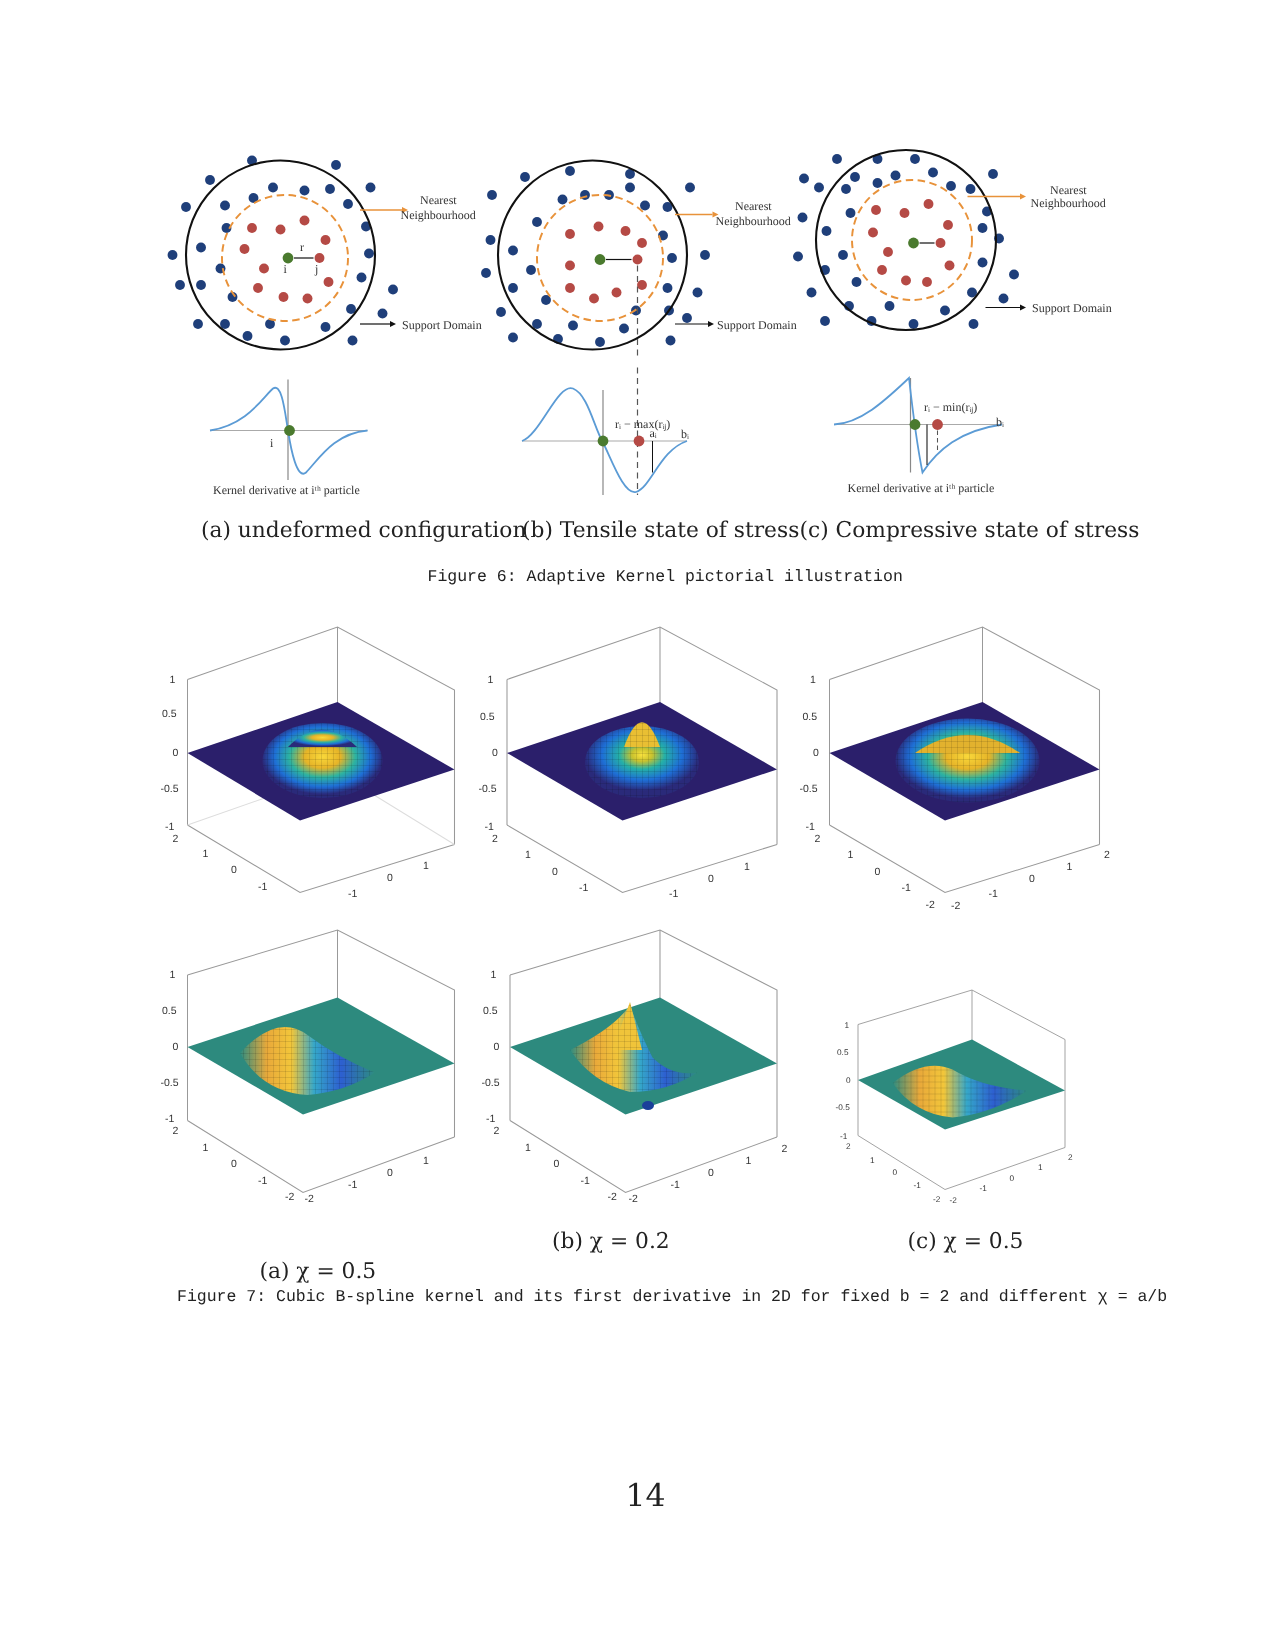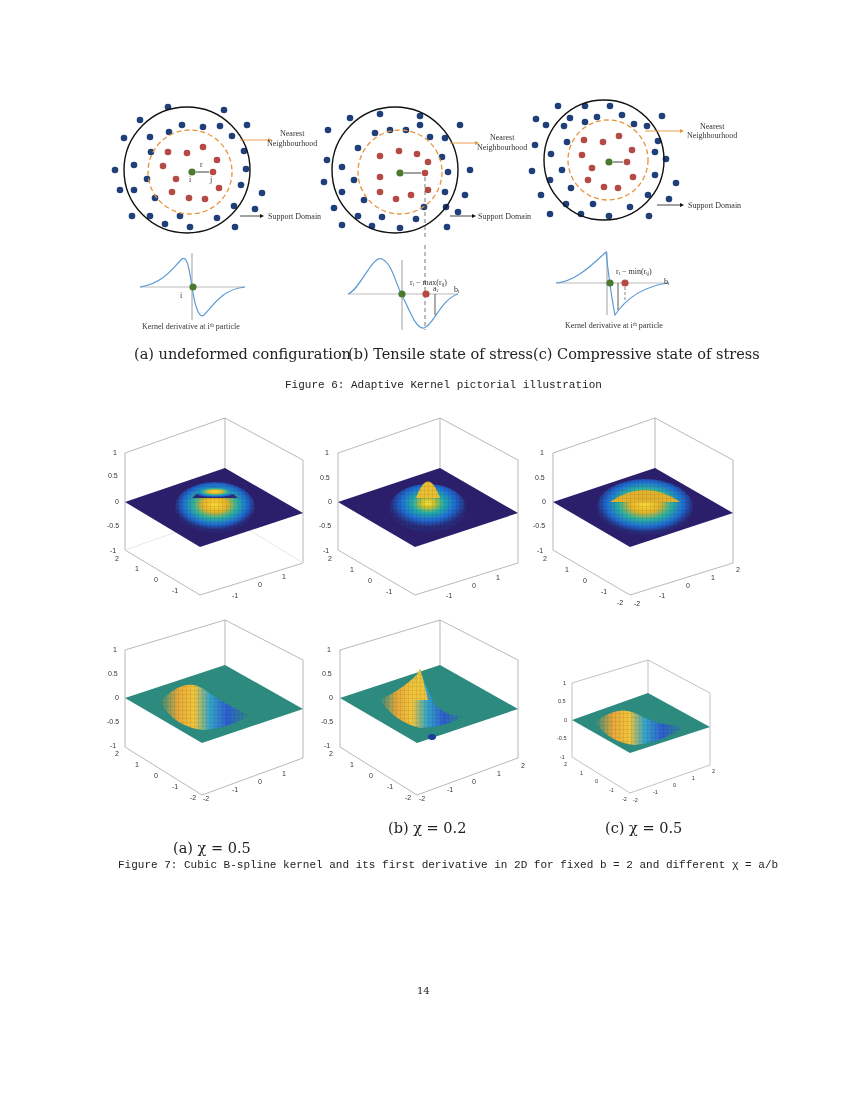--- a/index.html
+++ b/index.html
@@ -1,20 +1,20 @@
 <!DOCTYPE html>
 <html><head>
 <meta charset="utf-8">
 <style>
   html,body{margin:0;padding:0;background:#fff;}
   body{width:850px;height:1100px;position:relative;overflow:hidden;font-family:"DejaVu Serif","Liberation Serif",serif;color:#222;}
   .abs{position:absolute;}
   .sub{font-size:14.5px;white-space:nowrap;}
   .cap{font-size:11px;white-space:nowrap;font-family:Liberation Mono, monospace;}
-  .pnum{font-size:10px;}
+  .pnum{font-size:21px;}
   svg{position:absolute;overflow:visible;}
   .lbl{font-family:"Liberation Serif",serif;font-size:8px;fill:#333;}
   .tick{font-family:"Liberation Sans",sans-serif;font-size:7px;fill:#333;}
 </style>
 </head>
 <body>
 
 <svg class="abs" style="left:110px;top:100px" width="220" height="140" viewBox="0 0 220 140">
   <g fill="#1f3f7a">
     <circle cx="58" cy="7" r="3.3"></circle>
@@ -446,17 +446,17 @@
     <text x="67" y="136" class="tick" style="font-size:5.5px">-2</text>
     <text x="78" y="137" class="tick" style="font-size:5.5px">-2</text>
     <text x="98" y="129" class="tick" style="font-size:5.5px">-1</text>
     <text x="118" y="122" class="tick" style="font-size:5.5px">0</text>
     <text x="137" y="115" class="tick" style="font-size:5.5px">1</text>
     <text x="157" y="108" class="tick" style="font-size:5.5px">2</text>
   </g>
 </svg>
 
 <div class="abs sub" style="left:173px;top:840px">(a) χ = 0.5</div>
-<div class="abs sub" style="left:388px;top:820px">(b) χ = 0.2</div>
+<div class="abs sub" style="left:368px;top:820px">(b) χ = 0.2</div>
 <div class="abs sub" style="left:605px;top:820px">(c) χ = 0.5</div>
 <div class="abs cap" style="left:118px;top:859px">Figure 7: Cubic B-spline kernel and its first derivative in 2D for fixed b = 2 and different χ = a/b</div>
 
 <div class="abs pnum" style="left:417px;top:985px">14</div>
 
 </body></html>

